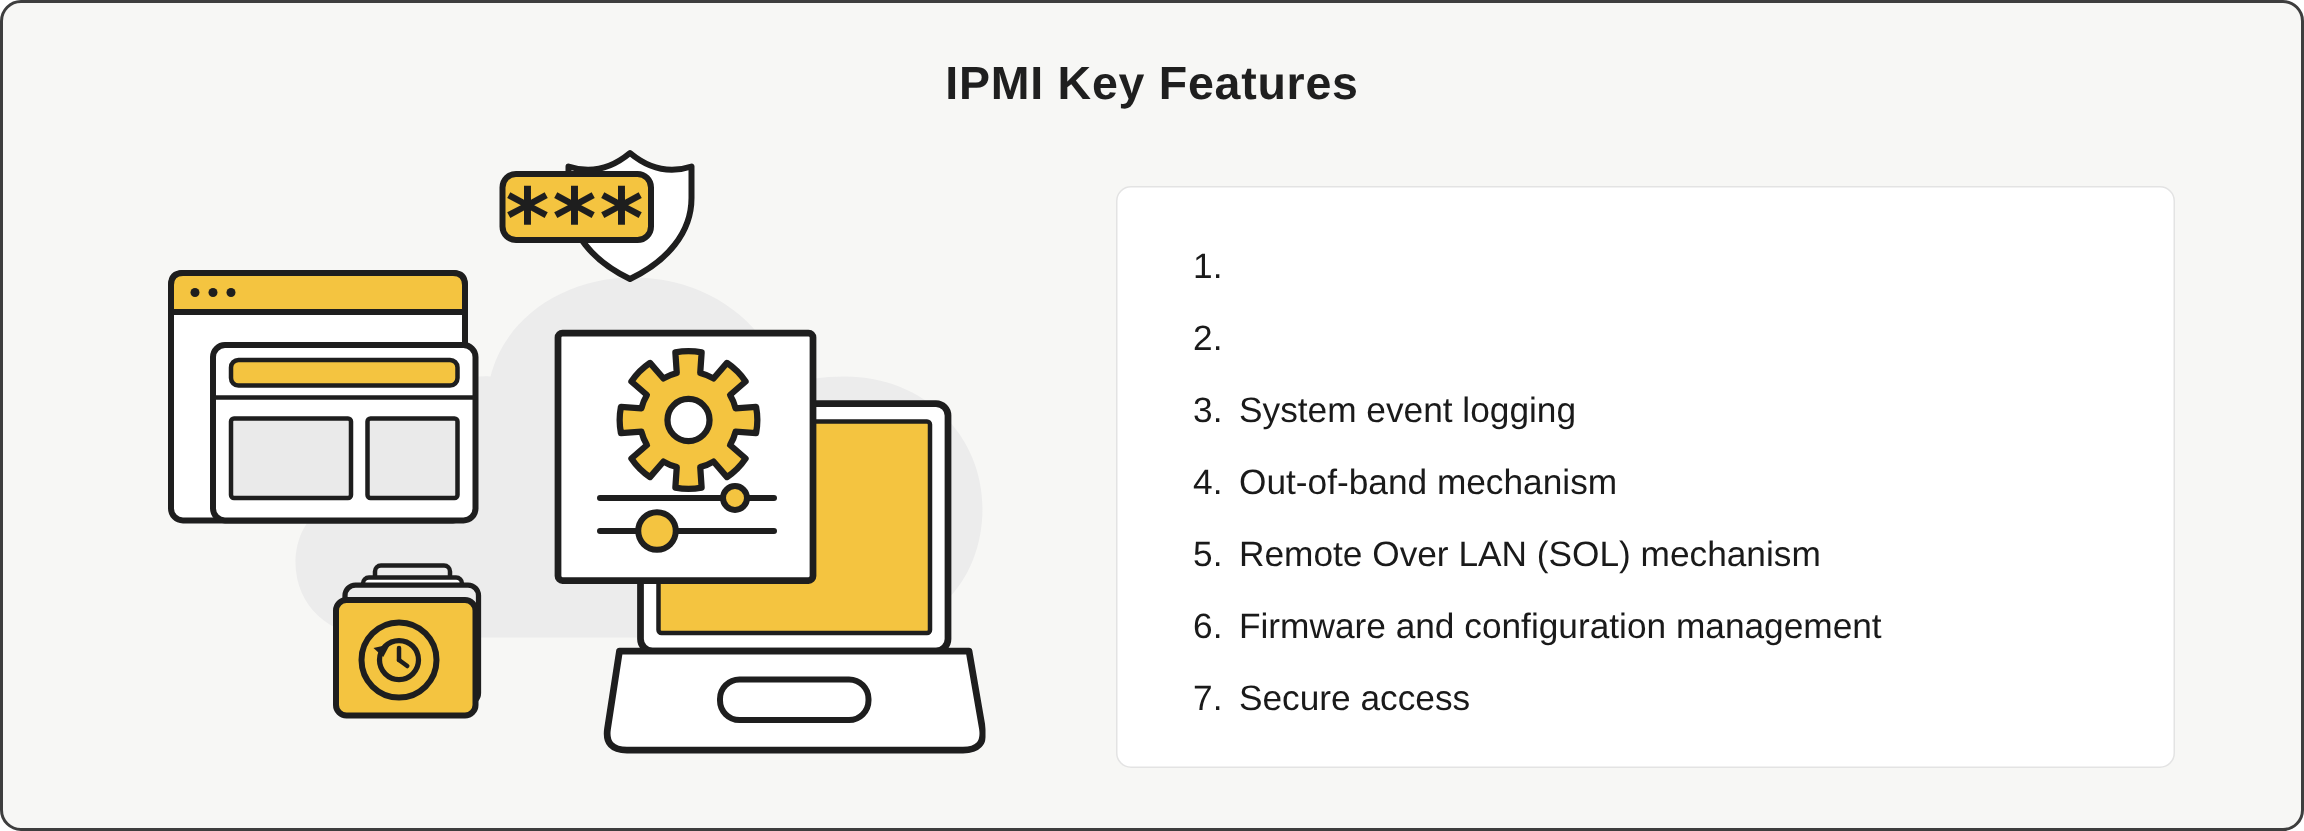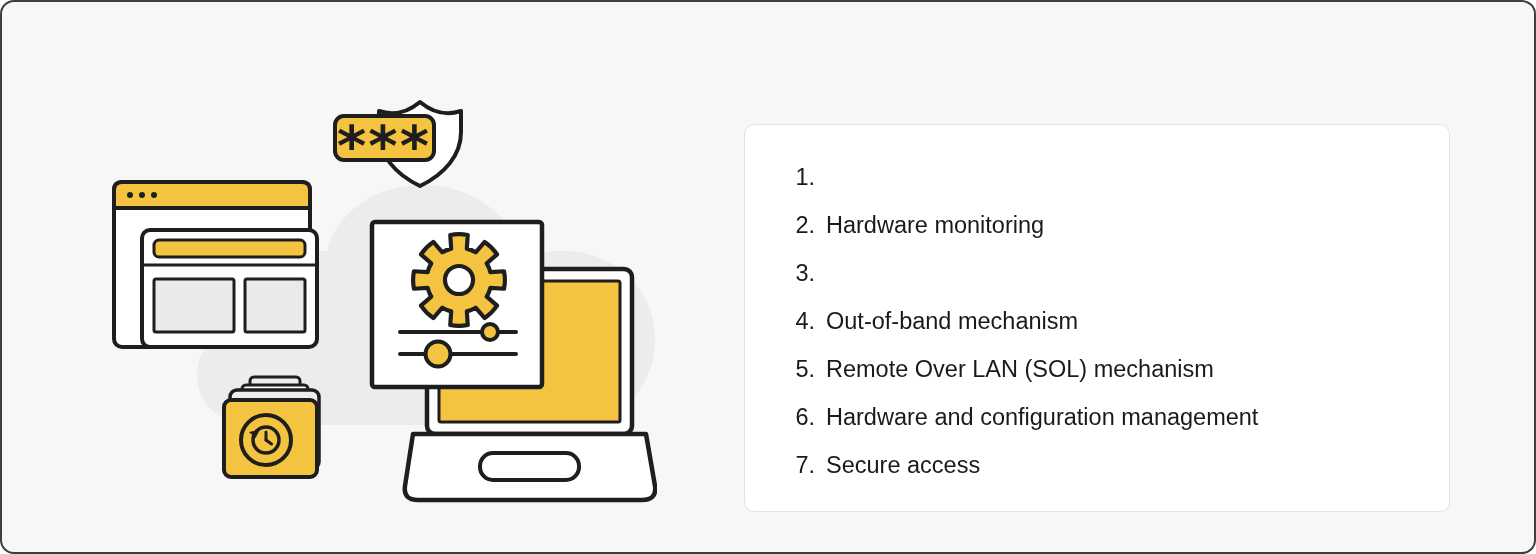--- a/index.html
+++ b/index.html
@@ -58,20 +58,21 @@
   .pw-text {
     font-family:"DejaVu Sans", sans-serif;
     font-weight:bold;
   }
 </style>
 </head>
 <body>
 
 <div class="stage">
 
+  <h1 class="page-title">IPMI Key Features</h1>
 
   <div class="illustration">
     <svg width="560" height="430" viewBox="0 0 560 430" fill="none" xmlns="http://www.w3.org/2000/svg">
 
       <g>
         <path d="M 155 338 C 122 338 100 316 100 288 C 100 260 122 240 152 240 C 150 196 186 162 230 164 C 240 124 280 98 325 98 C 375 98 415 128 426 170 C 438 166 452 164 466 164 C 520 164 558 204 558 252 C 558 302 522 338 472 338 Z" fill="#ECECEC"></path>
       </g>
 
       <g>
         <rect x="17" y="95" width="196" height="165" rx="8" fill="#FFFFFF" stroke="#1E1E1E" stroke-width="4"></rect>
@@ -136,36 +137,36 @@
     </svg>
   </div>
 
   <div class="features-card">
     <ol class="features-list">
       <li class="feature-item">
         <span class="num">1.</span>
       </li>
       <li class="feature-item">
         <span class="num">2.</span>
-        <span class="txt">Hardware monitoring</span>
       </li>
       <li class="feature-item">
         <span class="num">3.</span>
+        <span class="txt">System event logging</span>
       </li>
       <li class="feature-item">
         <span class="num">4.</span>
         <span class="txt">Out-of-band mechanism</span>
       </li>
       <li class="feature-item">
         <span class="num">5.</span>
         <span class="txt">Remote Over LAN (SOL) mechanism</span>
       </li>
       <li class="feature-item">
         <span class="num">6.</span>
-        <span class="txt">Hardware and configuration management</span>
+        <span class="txt">Firmware and configuration management</span>
       </li>
       <li class="feature-item">
         <span class="num">7.</span>
         <span class="txt">Secure access</span>
       </li>
     </ol>
   </div>
 
 </div>
 

